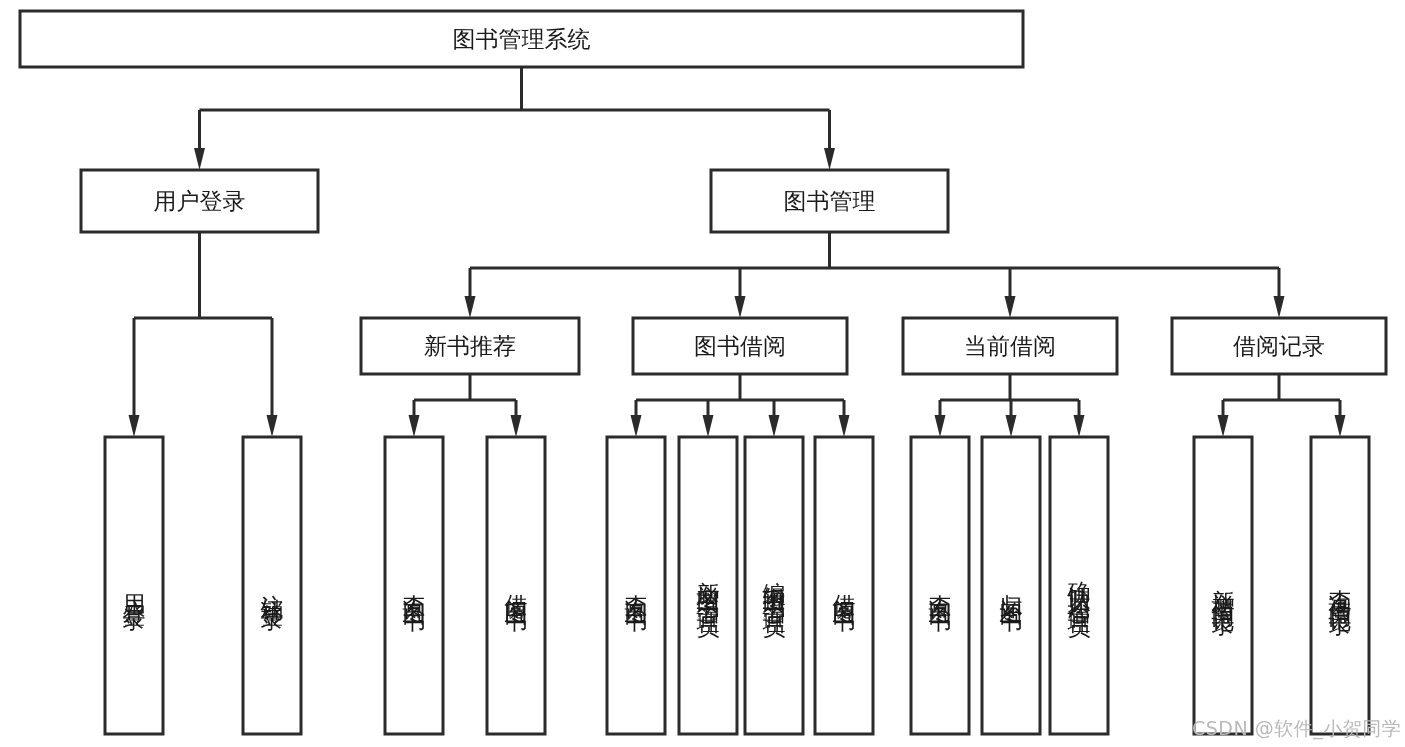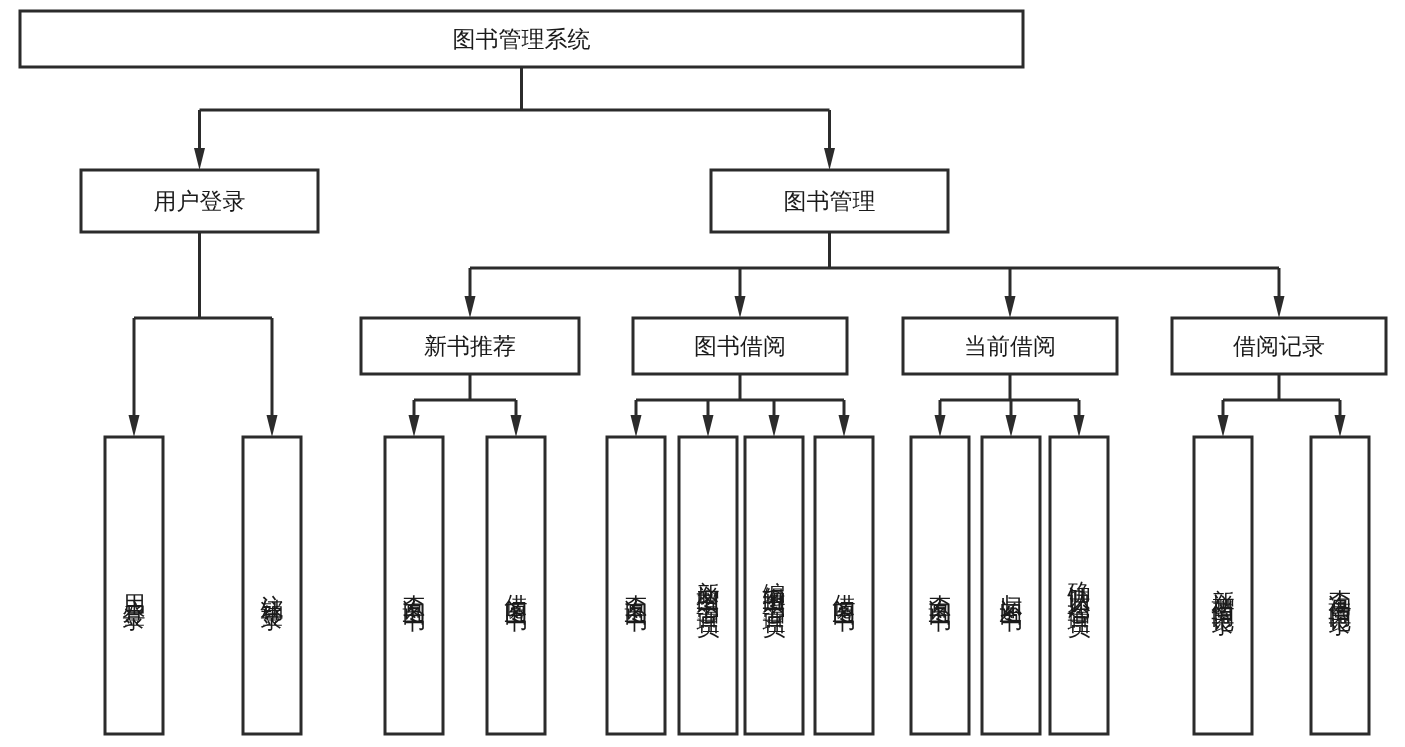--- a/index.html
+++ b/index.html
@@ -228,14 +228,15 @@
       <div class="vlabel" style="left: 679px; top: 437px; width: 58px; height: 297px;">新增图书（管理员）</div>
       <div class="vlabel" style="left: 745px; top: 437px; width: 58px; height: 297px;">编辑图书（管理员）</div>
       <div class="vlabel" style="left: 815px; top: 437px; width: 58px; height: 297px;">借阅图书</div>
       <div class="vlabel" style="left: 911px; top: 437px; width: 58px; height: 297px;">查询图书</div>
       <div class="vlabel" style="left: 982px; top: 437px; width: 58px; height: 297px;">归还图书</div>
       <div class="vlabel" style="left: 1050px; top: 437px; width: 58px; height: 297px;">确认归还（管理员）</div>
       <div class="vlabel" style="left: 1194px; top: 437px; width: 58px; height: 297px;">新增借阅记录</div>
       <div class="vlabel" style="left: 1311px; top: 437px; width: 58px; height: 297px;">查询借阅记录</div>
     </div>
 
+  <div class="watermark" style="left: 1192px; top: 716px;">CSDN @软件_小贺同学</div>
 
 </div>
 
 </body></html>

